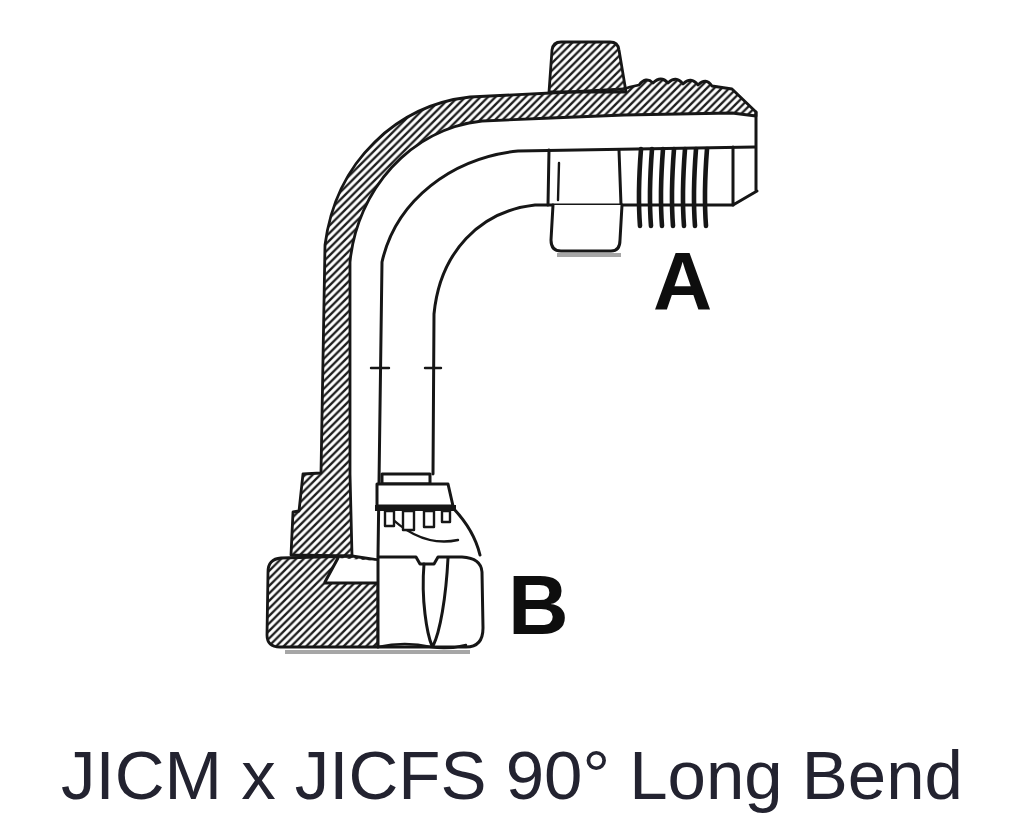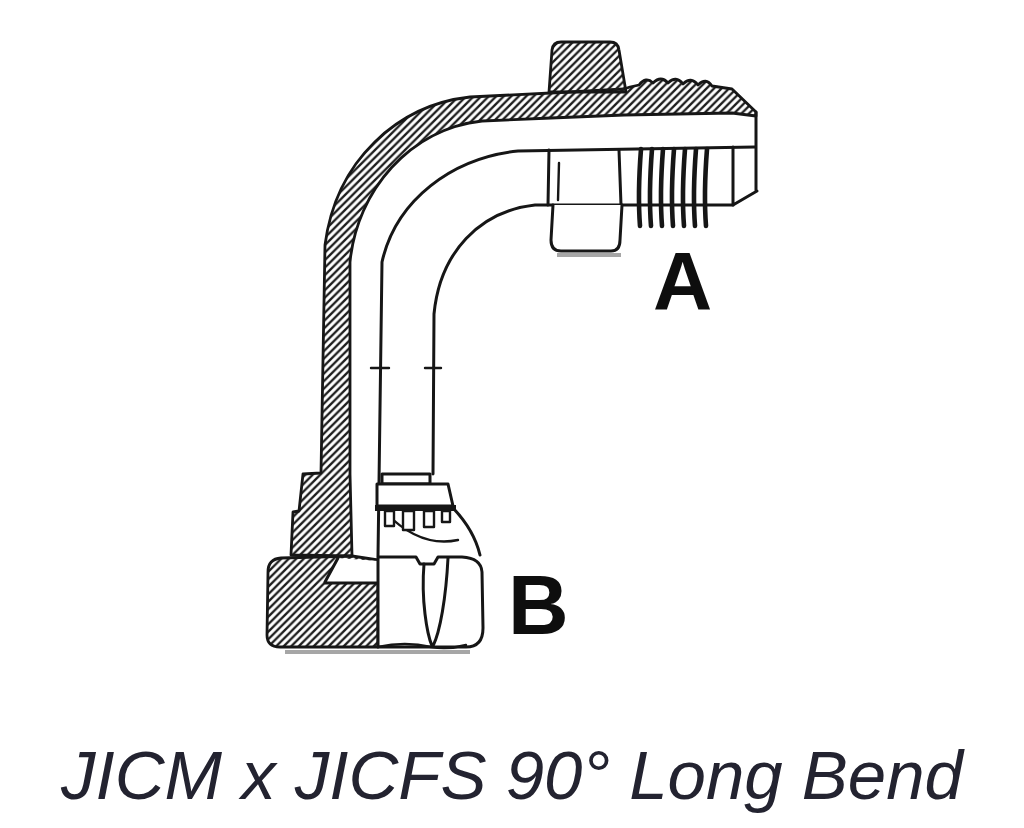--- a/index.html
+++ b/index.html
@@ -16,21 +16,20 @@
   .thick{stroke-width:6;stroke-linecap:butt;}
   .thread{stroke-width:4.6;}
   .hatched{fill:url(#hatchP);stroke:var(--line_color,#161616);stroke-width:2.8;stroke-linejoin:round;}
   .whitefill{fill:var(--background,#fff);}
   .shadow{stroke:var(--shadow_color,#a6a6a6);stroke-width:4;fill:none;stroke-linecap:butt;}
   .port-label{font-family:"Liberation Sans",sans-serif;font-weight:bold;fill:var(--label_color,#0e0e0e);}
   .caption{
     position:absolute;left:0;top:736px;width:1024px;
     text-align:center;
     font-family:"Liberation Sans",sans-serif;
-    font-style:italic;
     font-size:69px;
     letter-spacing:0px;
     color:var(--caption_color,#232330);
     white-space:nowrap;
   }
 </style>
 </head>
 <body>
 
 <div class="page">

